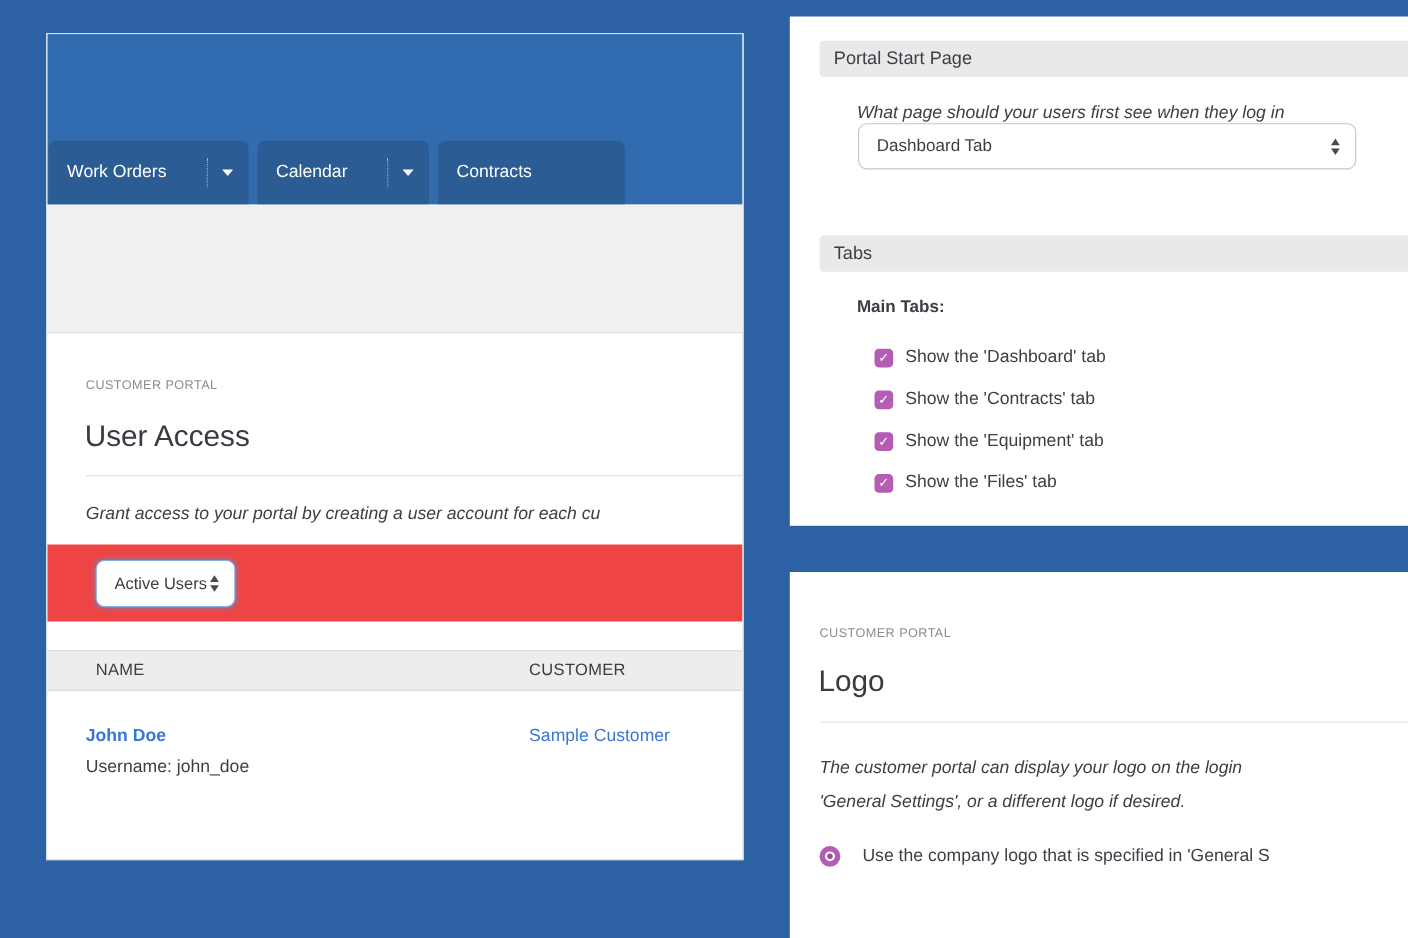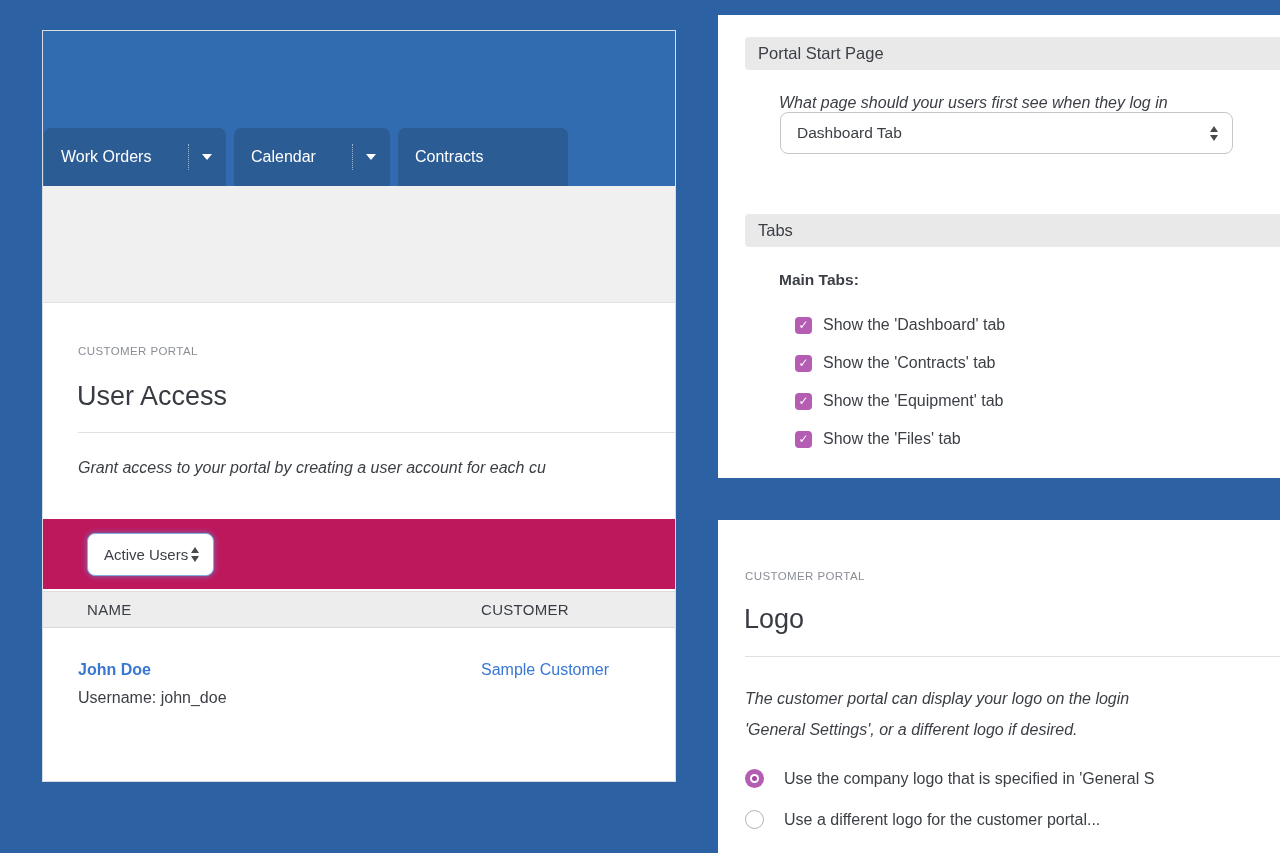--- a/index.html
+++ b/index.html
@@ -30,21 +30,21 @@
   .eyebrow { position:absolute; font-size:11.5px; letter-spacing:.4px; color:#898e95; white-space:nowrap; }
   .big-title { position:absolute; font-size:27px; font-weight:400; color:#383c42; white-space:nowrap; }
   .divider { position:absolute; height:1px; background:#dde0e4; }
   .body-text { position:absolute; font-size:16px; color:#3b3f45; white-space:nowrap;font-style:italic; }
 
   .left-eyebrow { left:35px; top:314px; }
   .left-title { left:34px; top:350px; }
   .left-divider { left:35px; top:401px; right:0; }
   .left-para { left:35px; top:428px; }
 
-  .filter-band { position:absolute; left:0; top:488px; right:0; height:70px; background:#be185d;text-align:center; }
+  .filter-band { position:absolute; left:0; top:464px; right:0; height:70px; background:#ef4444;text-align:center; }
   .select {
     background:#ffffff; border:1px solid #c6c6c8; border-radius:8px;
     display:flex; align-items:center; justify-content:space-between;
     font-size:15px; color:#3b3f45; padding:0 14px 0 16px; cursor:default;
   }
   .select-focus { border:1px solid #7fb0dd; box-shadow:0 0 5px 1px rgba(90,150,215,.55); }
   .filter-select { position:absolute; left:44px; top:14px; width:127px; height:43px; }
   .spin-arrows { display:flex; flex-direction:column; align-items:center; gap:3px; }
   .spin-arrows .up { width:0; height:0; border-left:4px solid transparent; border-right:4px solid transparent; border-bottom:6px solid #4a4a4a; }
   .spin-arrows .dn { width:0; height:0; border-left:4px solid transparent; border-right:4px solid transparent; border-top:6px solid #4a4a4a; }
@@ -195,17 +195,13 @@
   <div class="body-text logo-line2">'General Settings', or a different logo if desired.</div>
 
   <div class="radio-row radio-row-0">
     <span class="radio radio-on">
       <span class="ring">
           <span class="dot"></span>
         </span>
     </span>
     <span class="radio-label">Use the company logo that is specified in 'General S</span>
   </div>
-  <div class="radio-row radio-row-1">
-    <span class="radio radio-off"></span>
-    <span class="radio-label">Use a different logo for the customer portal...</span>
-  </div>
 </div>
 
 </body></html>

